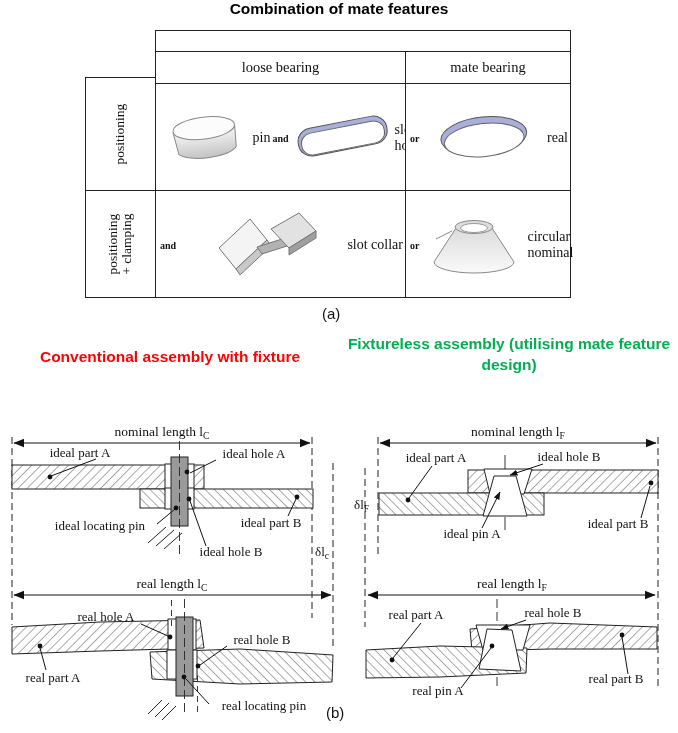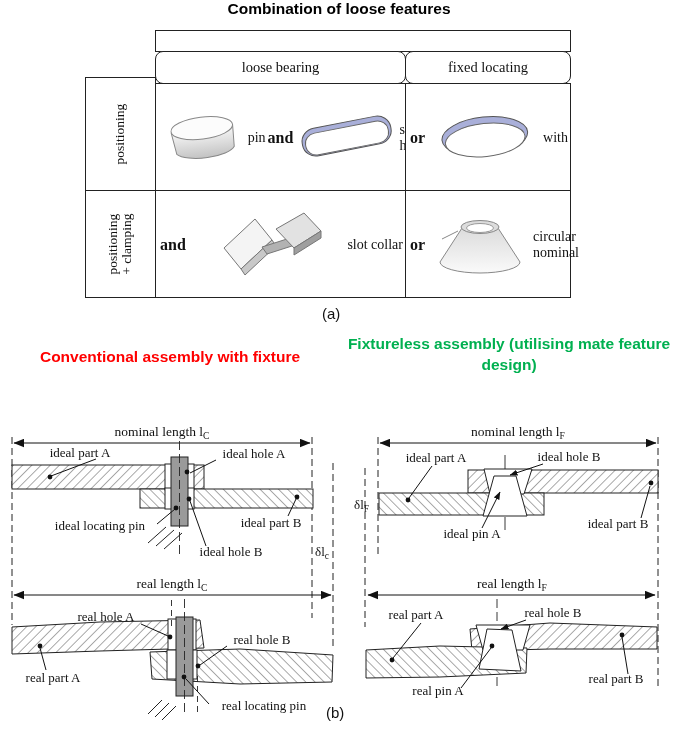--- a/index.html
+++ b/index.html
@@ -3,30 +3,30 @@
 <meta charset="utf-8">
 <style>
   html,body{margin:0;padding:0;background:#fff;}
   #page{position:relative;width:678px;height:733px;background:#fff;overflow:hidden;
         font-family:"Liberation Serif", serif;color:#111;}
   .abs{position:absolute;}
   
   #a-title{left:0;top:4;width:678px;text-align:center;
            font-family:"Liberation Sans", sans-serif;font-weight:bold;font-size:15.5px;color:#000;}
   .cell{position:absolute;border:1px solid #222;box-sizing:border-box;background:#fff;}
-  .hdrcell{display:flex;align-items:center;justify-content:center;font-size:14.5px;border-radius:8px;}
+  .hdrcell{display:flex;align-items:center;justify-content:center;font-size:14.5px;}
   .rothead{display:flex;align-items:center;justify-content:center;overflow:hidden;}
   .rot{transform:rotate(-90deg);font-size:13.5px;text-align:center;line-height:1.05;}
   .rot.wrap{width:100px;white-space:normal;}
   .rot.nowrap{white-space:nowrap;}
   .content{display:flex;flex-direction:row;align-items:stretch;padding:3px 2px 1px 2px;}
   .item{flex:1;display:flex;flex-direction:row;align-items:center;min-width:0;}
   .iconwrap{flex:1;display:flex;align-items:center;justify-content:center;}
   .cap{font-size:14px;padding-bottom:1px;}
-  .conj{align-self:center;font-weight:bold;font-size:16px;padding:0 2px;}
+  .conj{align-self:center;font-weight:bold;font-size:10px;padding:0 2px;}
   #a-caption{left:322px;top:305px;font-family:"Liberation Sans", sans-serif;font-size:15px;}
   
   .btitle{font-family:"Liberation Sans", sans-serif;font-weight:bold;font-size:15.5px;
           text-align:center;line-height:1.35;}
   #b-left-title{left:8px;top:347px;width:324px;}
   #b-right-title{left:344px;top:334px;width:330px;}
   #b-caption{left:326px;top:704px;font-family:"Liberation Sans", sans-serif;font-size:15px;}
   svg text{font-family:"Liberation Serif", serif;font-size:13px;fill:#111;}
   svg .sub{font-size:9.5px;}
   svg .dim{font-size:13.5px;}
@@ -60,30 +60,30 @@
       </pattern>
       <marker id="dimA" viewBox="0 0 10 8" markerWidth="11" markerHeight="9" refX="9.5" refY="4" orient="auto-start-reverse">
         <path d="M0 0 L10 4 L0 8 Z" fill="#111"></path>
       </marker>
       <marker id="leadA" viewBox="0 0 8 6" markerWidth="8" markerHeight="6" refX="7.5" refY="3" orient="auto">
         <path d="M0 0 L8 3 L0 6 Z" fill="#111"></path>
       </marker>
     </defs>
   </svg>
 
-  <div class="abs" id="a-title">Combination of loose features</div>
+  <div class="abs" id="a-title">Combination of mate features</div>
 
   <div class="abs" style="left:85px;top:30px;width:486px;height:268px;">
     <div class="cell" style="left:70px;top:0;width:416px;height:22px;"></div>
 
     <div class="cell hdrcell" style="left:70px;top:21px;width:251px;height:33px;">
       <span>loose bearing</span>
     </div>
     <div class="cell hdrcell" style="left:320px;top:21px;width:166px;height:33px;">
-      <span>fixed locating</span>
+      <span>mate bearing</span>
     </div>
 
     <div class="cell rothead" style="left:0;top:47px;width:71px;height:114px;">
       <span class="rot nowrap">positioning</span>
     </div>
     <div class="cell content" style="left:70px;top:53px;width:251px;height:108px;">
       <div class="item">
         <div class="iconwrap">
           <svg width="84" height="58" viewBox="0 0 84 58">
             <g transform="rotate(-7 42 29)">
@@ -111,21 +111,21 @@
       <div class="conj">or</div>
       <div class="item">
         <div class="iconwrap">
           <svg width="100" height="58" viewBox="0 0 100 58">
             <g transform="rotate(-6 50 29)">
               <ellipse cx="50" cy="27" rx="43" ry="19" fill="#a9afd9" stroke="#555" stroke-width="1"></ellipse>
               <ellipse cx="50" cy="31" rx="40" ry="16.5" fill="#ffffff" stroke="#666" stroke-width="1"></ellipse>
             </g>
           </svg>
         </div>
-        <div class="cap">with</div>
+        <div class="cap">real</div>
       </div>
     </div>
 
     <div class="cell rothead" style="left:0;top:160px;width:71px;height:108px;">
       <span class="rot wrap">positioning + clamping</span>
     </div>
     <div class="cell content" style="left:70px;top:160px;width:251px;height:108px;">
       <div class="conj">and</div>
       <div class="item">
         <div class="iconwrap">

